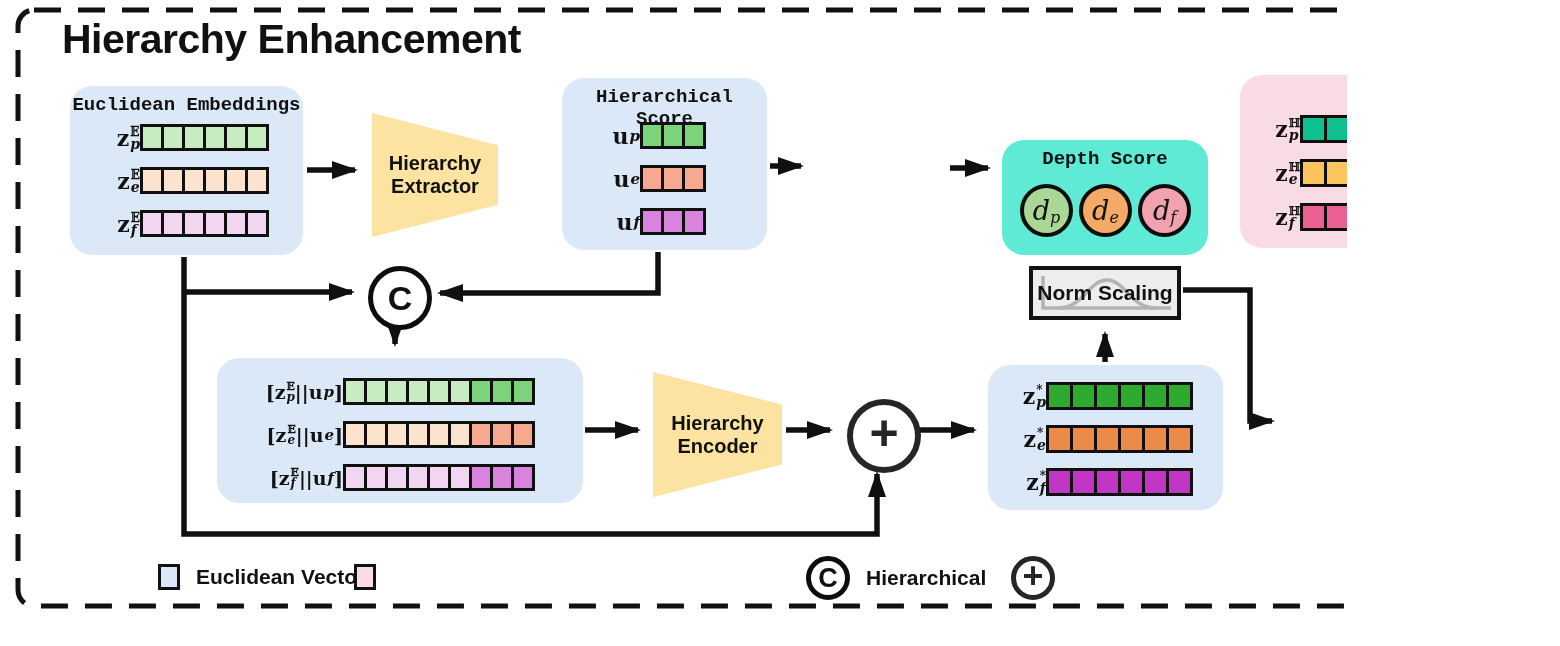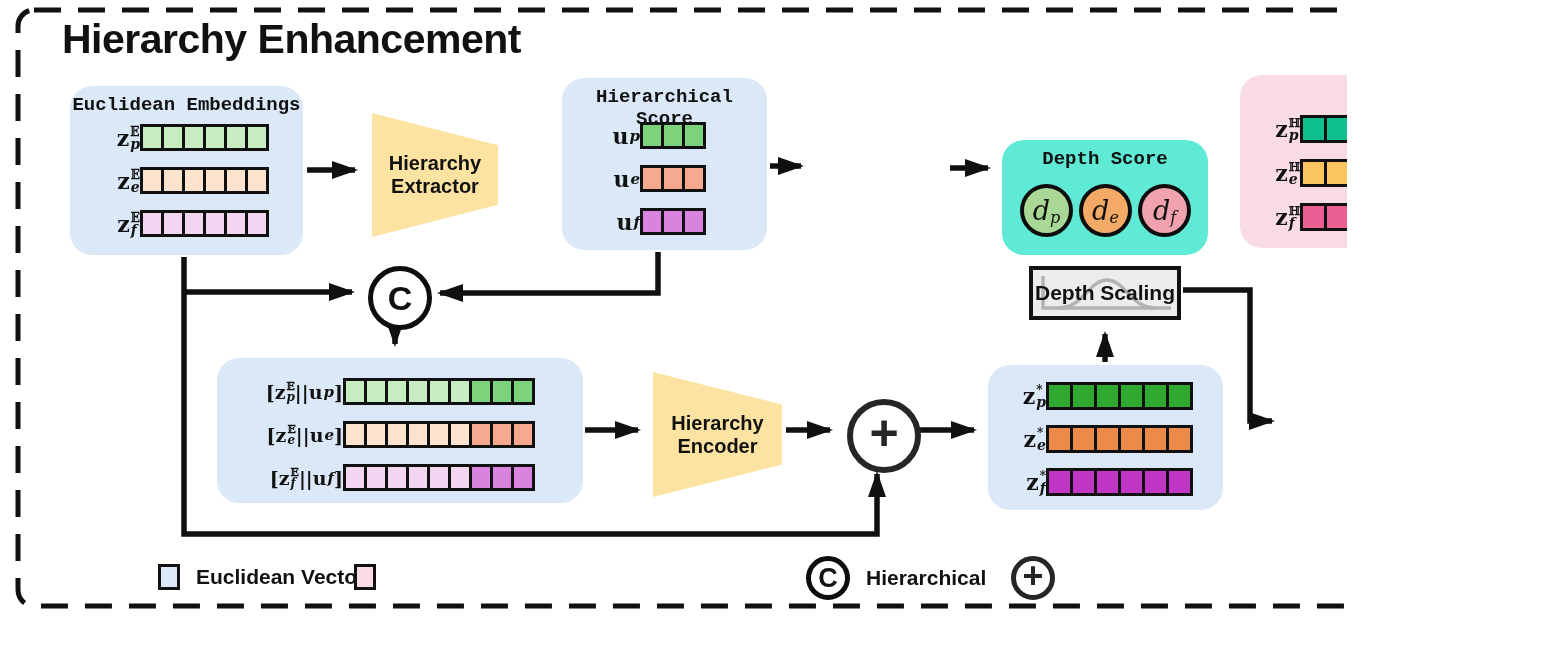--- a/index.html
+++ b/index.html
@@ -203,21 +203,21 @@
           <span class="dsub">f</span>
         </div>
     </div>
   </div>
 
   <div class="hardbox" id="norm-scaling" style="left:1029px;top:266px;width:152px;height:54px;">
     <svg class="boxsvg" width="144" height="46" viewBox="0 0 144 46">
       <path d="M10,6 L10,38 L138,38" stroke="#b3b3b3" stroke-width="3.5" fill="none"></path>
       <path d="M26,38 C50,38 56,10 74,10 C92,10 98,38 122,38" stroke="#b3b3b3" stroke-width="3.5" fill="none"></path>
     </svg>
-    <span class="lbl">Depth Scaling</span>
+    <span class="lbl">Norm Scaling</span>
   </div>
 
   <div class="box" style="left: 1240px; top: 75px; width: 260px; height: 173px; background: rgb(249, 220, 227);">
     <div class="row" style="left:12px;top:40px;">
       <span class="rlabel mlab" style="width:48px;">
           <span>z</span>
           <span class="mstack">
             <span class="msup">ℍ</span>
             <span class="msub">p</span>
           </span>

